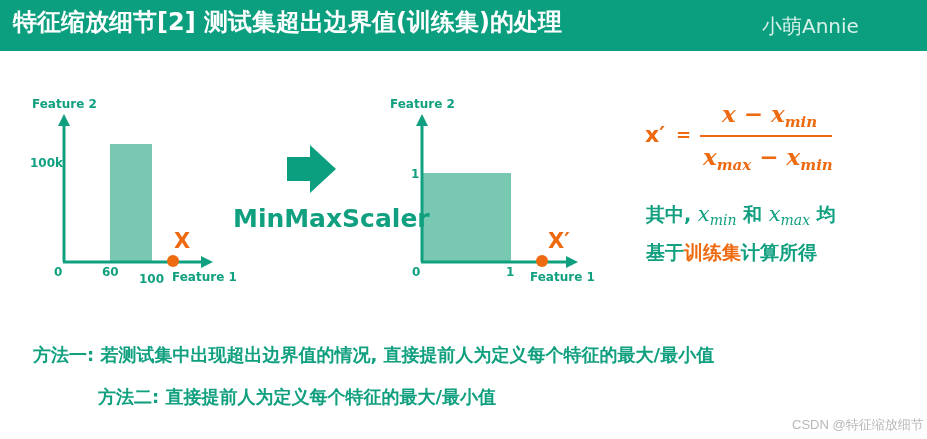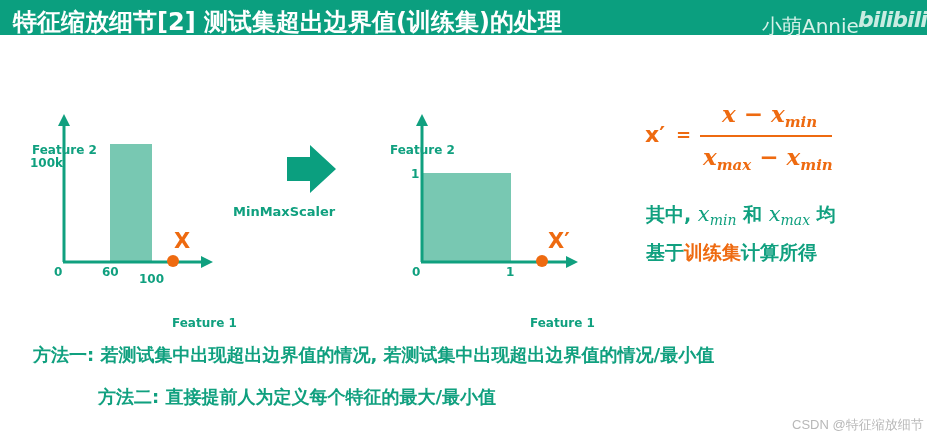--- a/index.html
+++ b/index.html
@@ -1,41 +1,40 @@
 <!DOCTYPE html>
 <html><head>
 <meta charset="utf-8">
 <style>
   html,body{margin:0;padding:0;}
   body{width:927px;height:439px;background:#ffffff;position:relative;overflow:hidden;font-family:"DejaVu Sans","Liberation Sans",sans-serif;}
-  .header{position:absolute;left:0;top:0;width:927px;height:35px;background:#0b9f7f;}
+  .header{position:absolute;left:0;top:0;width:927px;height:51px;background:#0b9f7f;}
   .header-title{position:absolute;left:13px;top:6px;font-size:24px;font-weight:bold;color:#ffffff;letter-spacing:0px;white-space:nowrap;font-family:"DejaVu Sans",sans-serif;}
   .header-author{position:absolute;left:762px;top:13px;font-size:20px;color:#d8f2ea;white-space:nowrap;}
   .header-logo{position:absolute;left:858px;top:7px;font-size:22px;font-weight:bold;color:#c9ece2;white-space:nowrap;font-style:italic;letter-spacing:-1px;}
   .abs{position:absolute;white-space:nowrap;}
-  .axis-label{font-family:"DejaVu Sans",sans-serif;font-weight:bold;font-size:12px;color:#10a07f;margin-top:46px;}
+  .axis-label{font-family:"DejaVu Sans",sans-serif;font-weight:bold;font-size:12px;color:#10a07f;}
   .tick{font-family:"DejaVu Sans",sans-serif;font-weight:bold;font-size:12px;color:#10a07f;}
-  .scaler{font-family:"DejaVu Sans",sans-serif;font-weight:bold;font-size:13px;color:#10a07f;}
+  .scaler{font-family:"DejaVu Sans",sans-serif;font-weight:bold;font-size:25px;color:#10a07f;}
   .orange{color:#ee6a10;}
   .mark{font-family:"DejaVu Sans",sans-serif;font-weight:bold;font-size:21px;color:#ee6a10;}
   .formula{font-family:"DejaVu Serif","Liberation Serif",serif;font-style:italic;color:#ee6a10;font-size:23px;font-weight:bold;}
   .formula sub{font-size:15px;vertical-align:-5px;}
   .note{font-family:"DejaVu Sans",sans-serif;font-weight:bold;font-size:19px;color:#10a07f;}
   .note .var{font-family:"DejaVu Serif",serif;font-style:italic;font-weight:normal;font-size:21px;margin-top:40px;}
   .note .var sub{font-size:14px;vertical-align:-4px;}
   .method{font-family:"DejaVu Sans",sans-serif;font-weight:bold;font-size:18px;color:#10a07f;}
   .watermark{font-family:"Liberation Sans",sans-serif;font-size:13px;color:#b8b8b8;}
 </style>
 </head>
 <body>
 
 <div class="header">
   <div class="header-title">特征缩放细节[2] 测试集超出边界值(训练集)的处理</div>
   <div class="header-author">小萌Annie</div>
-  <div class="header-logo">bilibili</div>
 </div>
 
 <div>
   <svg class="abs" style="left:0;top:0;" width="927" height="439">
 
     <rect x="110" y="144" width="42" height="118" fill="#78c8b2"></rect>
 
     <line x1="64" y1="262" x2="64" y2="124" stroke="#10a07f" stroke-width="3"></line>
     <polygon points="64,114 58,126 70,126" fill="#10a07f"></polygon>
 
@@ -95,16 +94,16 @@
   <span>其中,</span>
   <span class="var"><span>x</span><sub>min</sub></span>
   <span>和</span>
   <span class="var"><span>x</span><sub>max</sub></span>
   <span>均</span>
 </div>
 <div class="abs note" style="left:646px;top:240px;">
   <span>基于</span><span class="orange">训练集</span><span>计算所得</span>
 </div>
 
-<div class="abs method" style="left:33px;top:343px;">方法一: 若测试集中出现超出边界值的情况, 若测试集中出现超出边界值的情况/最小值</div>
+<div class="abs method" style="left:33px;top:343px;">方法一: 若测试集中出现超出边界值的情况, 直接提前人为定义每个特征的最大/最小值</div>
 <div class="abs method" style="left:50px;top:385px;margin-left:48px;">方法二: 直接提前人为定义每个特征的最大/最小值</div>
 
 <div class="abs watermark" style="left:792px;top:416px;">CSDN @特征缩放细节</div>
 
 </body></html>

